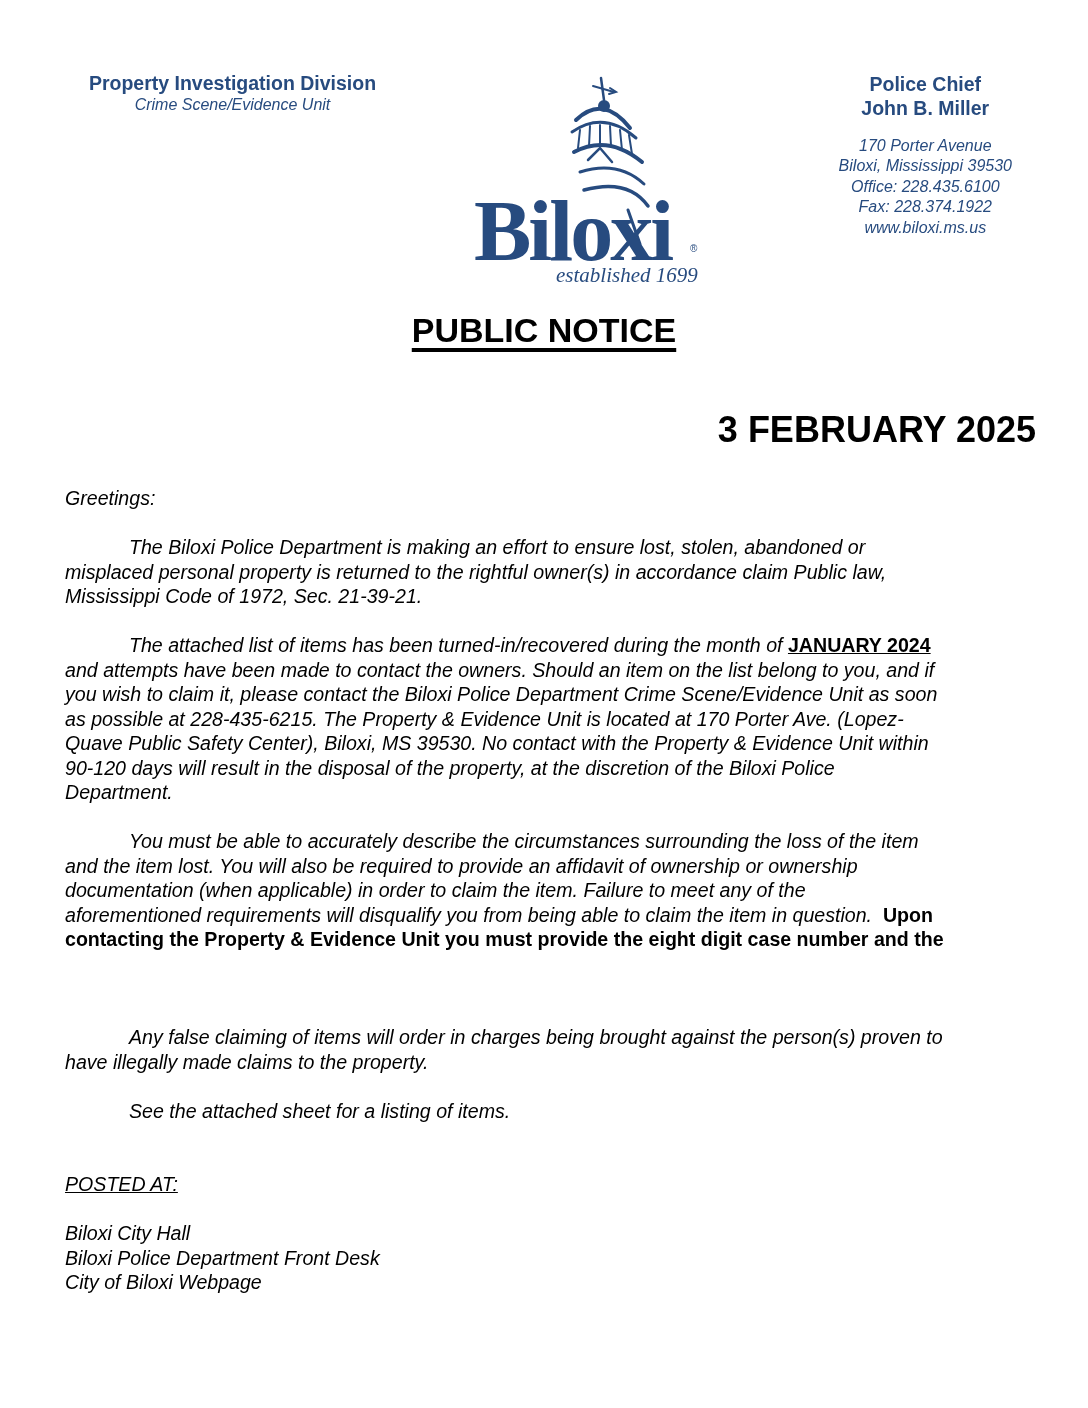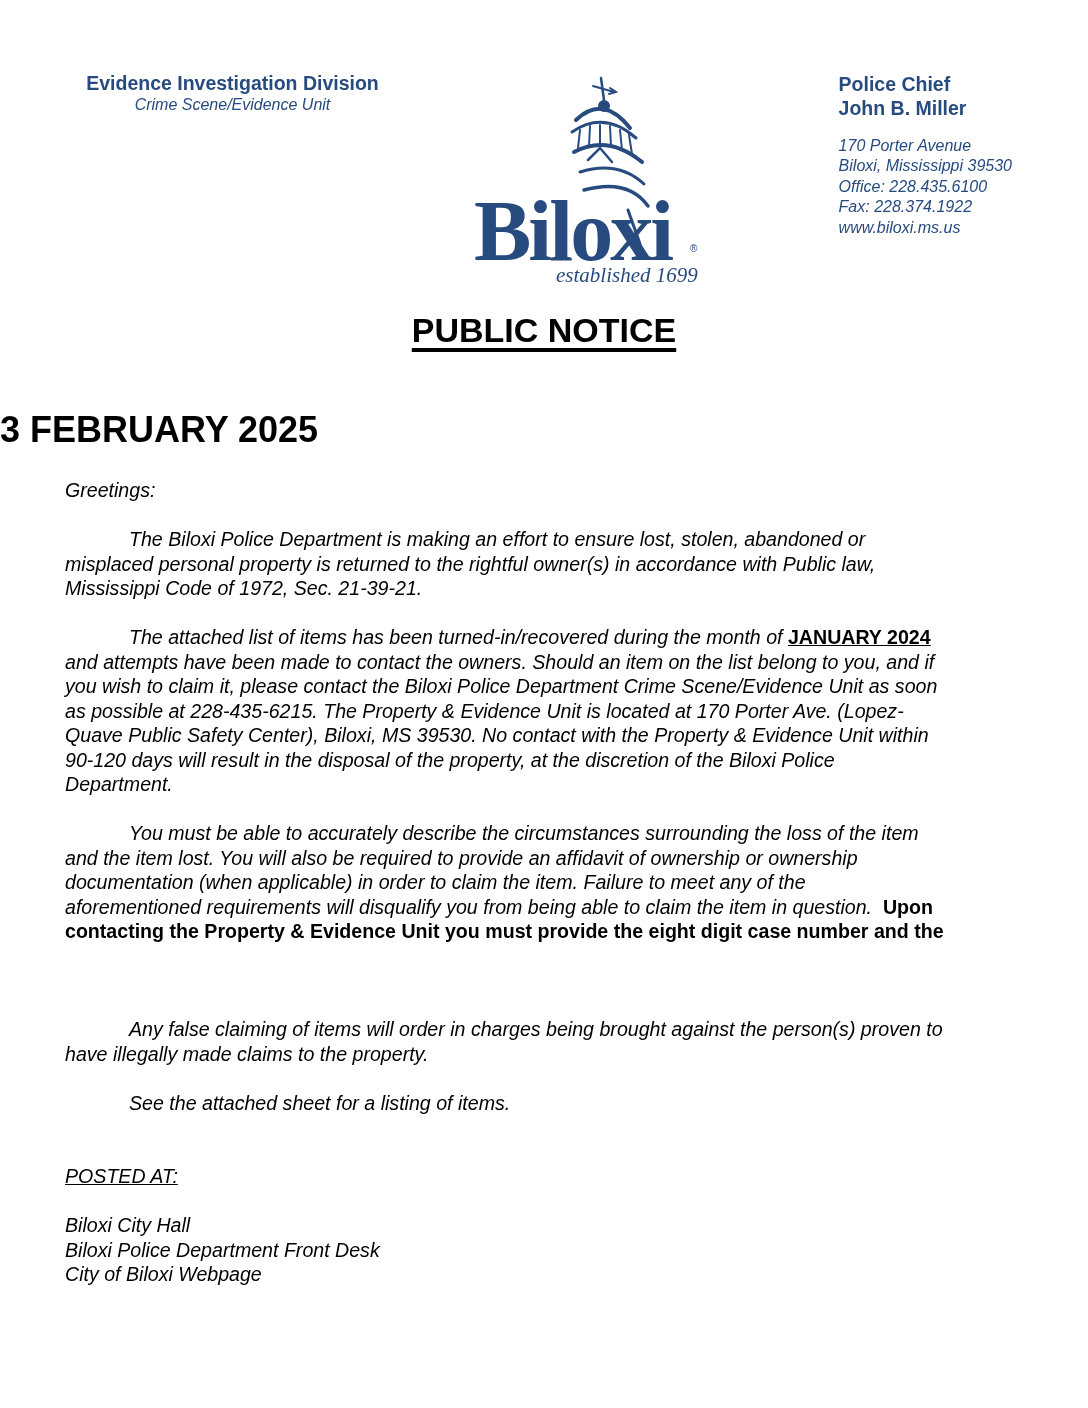--- a/index.html
+++ b/index.html
@@ -5,43 +5,43 @@
     html, body { margin: 0; padding: 0; background: #ffffff; }
     body { width: 1088px; height: 1408px; position: relative; overflow: hidden;
            font-family: "Liberation Sans", sans-serif; color: #000; }
     .abs { position: absolute; }
     .blue { color: #274b7f; }
 
     .left-head { left: 60px; top: 72px; width: 345px; text-align: center; }
     .left-head .title { font-weight: bold; font-size: 19.5px; line-height: 23px; }
     .left-head .sub { font-style: italic; font-size: 16px; line-height: 19px; }
 
-    .right-head { right: 76px; top: 72px; text-align: left; }
+    .right-head { right: 76px; top: 72px; text-align: center; }
     .right-head .chief { font-weight: bold; font-size: 19.5px; line-height: 24px; }
     .right-head .addr { font-style: italic; font-size: 16px; line-height: 20.4px; margin-top: 16px; }
 
     .logo { left: 424px; top: 72px; width: 240px; height: 215px; margin-left: 44px; }
 
     .notice-title { left: 0; width: 1088px; top: 300px; text-align: center;
                     font-weight: bold; font-size: 34px; line-height: 60px; }
     .notice-title span { text-decoration: underline; text-decoration-thickness: 4px; text-underline-offset: 6px; }
-    .notice-date { left: 0; width: 1036px; top: 408px; text-align: left;
+    .notice-date { left: 0; width: 1036px; top: 408px; text-align: right;
                    font-weight: bold; font-size: 36px; line-height: 44px; }
 
     .body-text { left: 65px; width: 975px; font-size: 19.6px; line-height: 24.5px; }
-    .it { font-style: italic; }
+    .it { font-style: italic; margin-top: 8px; }
     .bold { font-weight: bold; font-style: normal; }
     .u { text-decoration: underline; }
     .indent { display: inline-block; width: 64px; }
   </style>
 </head>
 <body>
 
 <div class="abs left-head blue">
-  <div class="title">Evidence Investigation Division</div>
+  <div class="title">Property Investigation Division</div>
   <div class="sub">Crime Scene/Evidence Unit</div>
 </div>
 
 <div class="abs logo">
   <svg width="240" height="215" viewBox="0 0 240 215">
     <g fill="none" stroke="#274b7f" stroke-linecap="round">
 
       <line x1="133" y1="6" x2="136" y2="28" stroke-width="2.5"></line>
       <line x1="125" y1="14" x2="146" y2="20" stroke-width="2"></line>
       <path d="M142 16 l6 4 l-7 2" stroke-width="2"></path>
@@ -84,21 +84,21 @@
 
 <div class="abs notice-title">
   <span>PUBLIC NOTICE</span>
 </div>
 <div class="abs notice-date">3 FEBRUARY 2025</div>
 
 <div class="abs body-text it" style="top:478px;">Greetings:</div>
 
 <div class="abs body-text it" style="top:527px;">
   <div><span class="indent"></span><span>The Biloxi Police Department is making an effort to ensure lost, stolen, abandoned or</span></div>
-  <div>misplaced personal property is returned to the rightful owner(s) in accordance with Public law,</div>
+  <div>misplaced personal property is returned to the rightful owner(s) in accordance claim Public law,</div>
   <div>Mississippi Code of 1972, Sec. 21-39-21.</div>
 </div>
 
 <div class="abs body-text it" style="top:625px;">
   <div><span class="indent"></span><span>The attached list of items has been turned-in/recovered during the month of </span><span class="bold u">JANUARY 2024</span></div>
   <div>and attempts have been made to contact the owners.  Should an item on the list belong to you, and if</div>
   <div>you wish to claim it, please contact the Biloxi Police Department Crime Scene/Evidence Unit as soon</div>
   <div>as possible at 228-435-6215.  The Property &amp; Evidence Unit is located at 170 Porter Ave. (Lopez-</div>
   <div>Quave Public Safety Center), Biloxi, MS 39530.  No contact with the Property &amp; Evidence Unit within</div>
   <div>90-120 days will result in the disposal of the property, at the discretion of the Biloxi Police</div>

